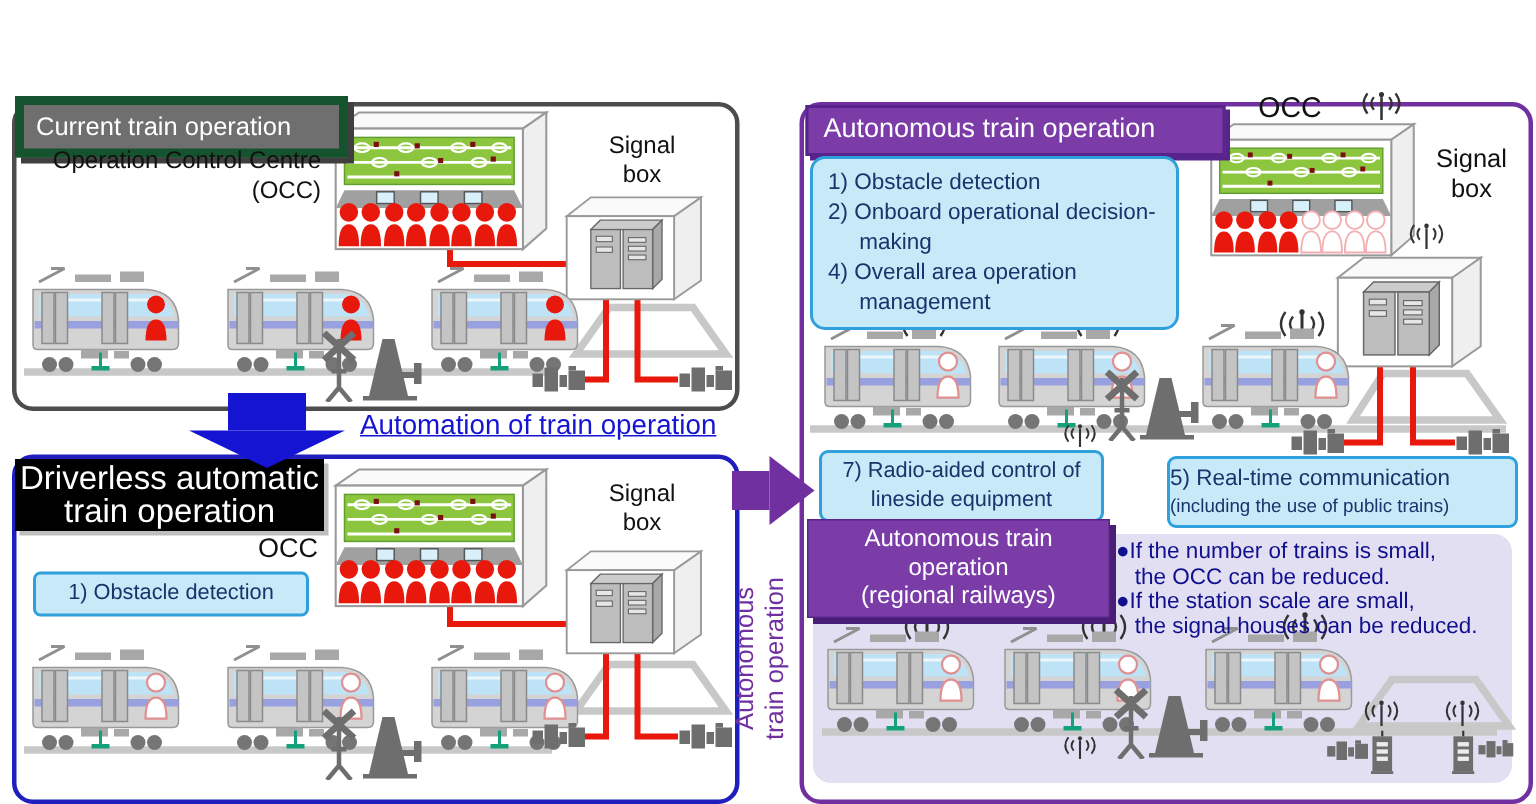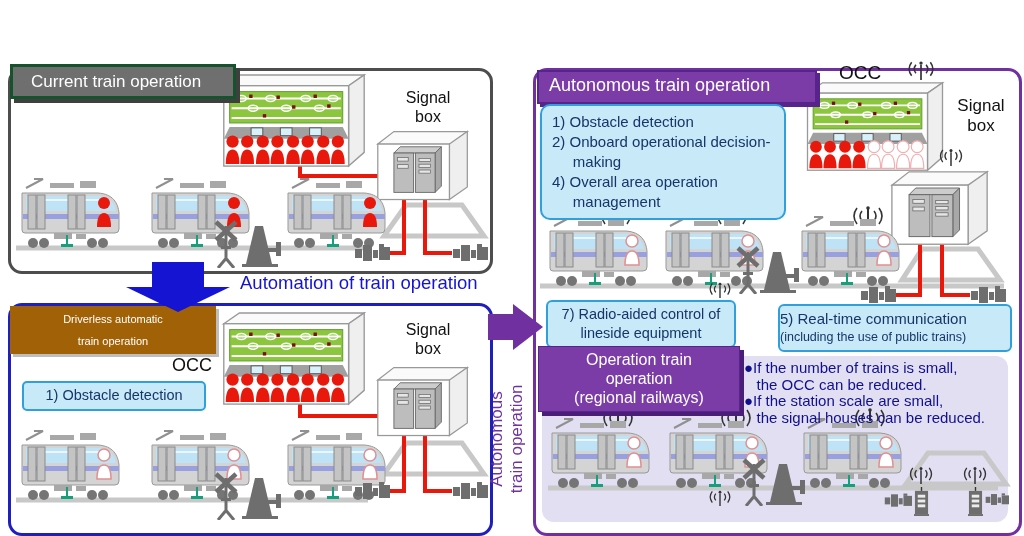--- a/index.html
+++ b/index.html
@@ -4,24 +4,24 @@
 <style>
   html,body{margin:0;padding:0;background:#fff;}
   .stage{position:relative;width:1024px;height:536px;background:#fff;overflow:hidden;
          font-family:"Liberation Sans",sans-serif;}
   .panel{position:absolute;background:#fff;border-radius:14px;}
   .panel.p1{border:3px solid #4D4D4D;}
   .panel.p2{border:3px solid #1F1FBE;}
   .panel.p3{border:3px solid #7030A0;}
   .lavender{position:absolute;background:#E3DFF3;border-radius:12px;}
   .titlebox{position:absolute;color:#fff;}
-  .t-gray{background:#6F6F6F;border:3px solid #14532d;box-shadow:4px 4px 0 #3F3F3F;
-          font-size:17px;line-height:29px;padding-left:18px;}
-  .t-blue{background:#a16207;box-shadow:3px 3px 0 rgba(70,70,70,.35);text-align:center;
-          font-size:11px;line-height:22px;padding-top:2px;white-space:pre-wrap;}
+  .t-gray{background:#6F6F6F;border:6px solid #14532d;box-shadow:4px 4px 0 #3F3F3F;
+          font-size:17px;line-height:29px;padding-left:8px;}
+  .t-blue{background:#000000;box-shadow:3px 3px 0 rgba(70,70,70,.35);text-align:center;
+          font-size:22px;line-height:22px;padding-top:2px;white-space:pre-wrap;}
   .t-purple{background:#7B3CA8;border:2px solid #56248A;box-shadow:3px 3px 0 #56248A;
           font-size:18px;line-height:27px;padding-left:10px;}
   .t-regional{background:#7B3CA8;border:1px solid #56248A;box-shadow:4px 4px 0 #4A1D77;
           text-align:center;font-size:16px;line-height:19px;padding-top:3px;white-space:pre-wrap;}
   .bluebox{position:absolute;background:#C7E9F8;border:2px solid #2FA0DC;color:#17356B;}
   .bb-features{border-radius:10px;font-size:15px;line-height:20px;padding:6px 10px;white-space:pre-wrap;}
   .bb-small{border-radius:5px;text-align:center;font-size:14.5px;line-height:25px;}
   .bb-radio{border-radius:6px;text-align:center;font-size:14.5px;line-height:19px;padding-top:3px;white-space:pre-wrap;}
   .bb-rt{border-radius:6px;text-align:left;}
   .bb-rt .t1{font-size:15px;line-height:22px;padding-top:2px;}
@@ -955,24 +955,26 @@
     <path d="M14,8 Q10,13 14,18" stroke="#333" stroke-width="1.8" fill="none"></path>
     <path d="M9,5 Q3,13 9,21" stroke="#333" stroke-width="1.8" fill="none"></path>
     <path d="M26,8 Q30,13 26,18" stroke="#333" stroke-width="1.8" fill="none"></path>
     <path d="M31,5 Q37,13 31,21" stroke="#333" stroke-width="1.8" fill="none"></path>
   </svg>
 </div>
 
   <div class="titlebox t-gray" style="left:10px;top:64px;width:202px;height:29px;">
     <span>Current train operation</span>
   </div>
+  <div class="lbl right" style="left:12px;top:98px;width:202px;font-size:16px;line-height:20px;">Operation Control Centre
+(OCC)</div>
   <div class="lbl center" style="left:390px;top:88px;width:76px;font-size:16px;line-height:19px;">Signal
 box</div>
 
-  <div class="automation-lbl" style="left:240px;top:272px;width:260px;">Automation of train operation</div>
+  <div class="automation-lbl" style="left:240px;top:272px;width:260px;text-decoration:underline;">Automation of train operation</div>
 
   <div class="titlebox t-blue" style="left:10px;top:306px;width:206px;height:46px;">Driverless automatic
 train operation</div>
   <div class="lbl right" style="left:148px;top:355px;width:64px;font-size:18px;">OCC</div>
   <div class="bluebox bb-small" style="left:22px;top:381px;width:180px;height:26px;">1) Obstacle detection</div>
   <div class="lbl center" style="left:390px;top:320px;width:76px;font-size:16px;line-height:19px;">Signal
 box</div>
 
   <div class="vlabel" style="left:482px;top:348px;width:50px;height:182px;">
     <span>Autonomous
@@ -989,21 +991,21 @@
 2) Onboard operational decision-
      making
 4) Overall area operation
      management</div>
   <div class="bluebox bb-radio" style="left:546px;top:300px;width:186px;height:41px;">7) Radio-aided control of
 lineside equipment</div>
   <div class="bluebox bb-rt" style="left:778px;top:304px;width:230px;height:44px;">
     <div class="t1">5) Real-time communication</div>
     <div class="t2">(including the use of public trains)</div>
   </div>
-  <div class="titlebox t-regional" style="left:538px;top:346px;width:200px;height:61px;">Operation train
+  <div class="titlebox t-regional" style="left:538px;top:346px;width:200px;height:61px;">Autonomous train
 operation
 (regional railways)</div>
   <div class="notes" style="left:744px;top:360px;width:268px;">●If the number of trains is small,
    the OCC can be reduced.
 ●If the station scale are small,
    the signal houses can be reduced.</div>
 
   <svg class="overlay" width="1024" height="536" viewBox="0 0 1024 536">
     <g>
       <rect x="152" y="262" width="52" height="25" fill="#1414D2"></rect>

